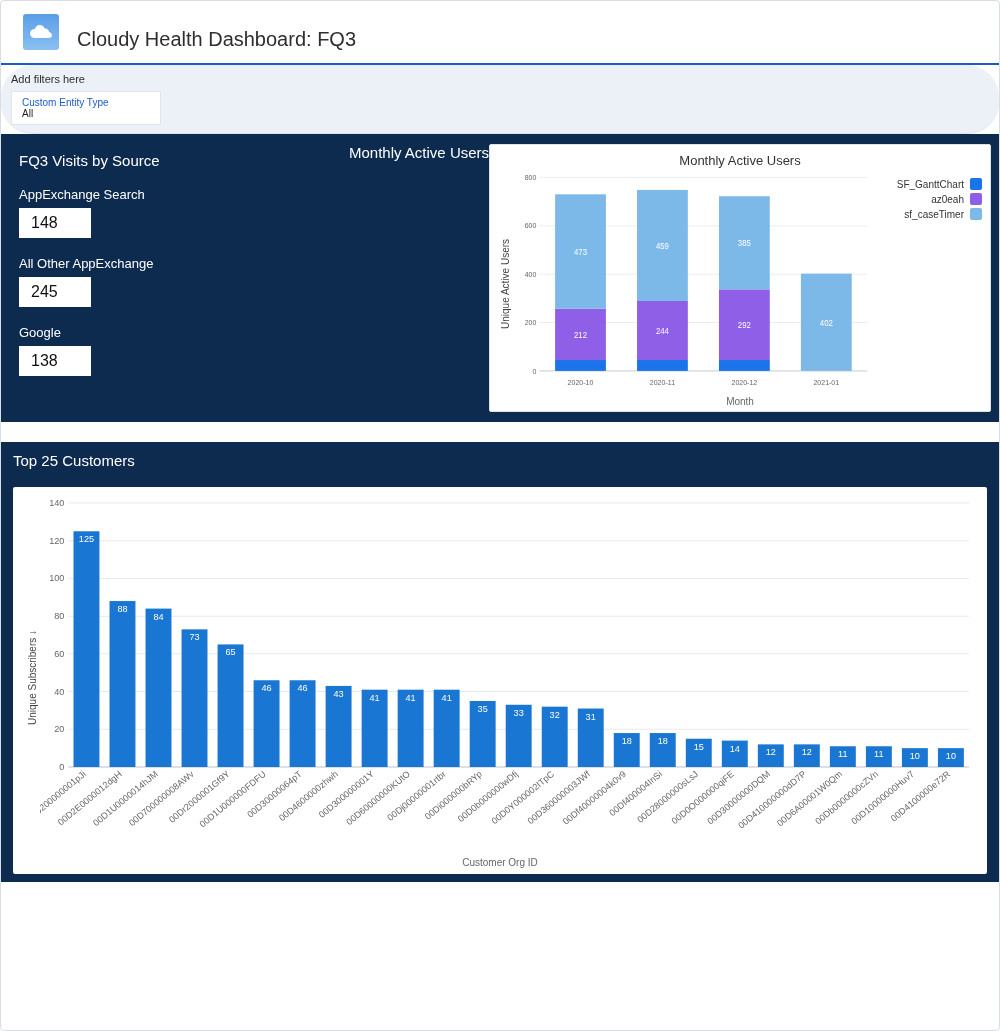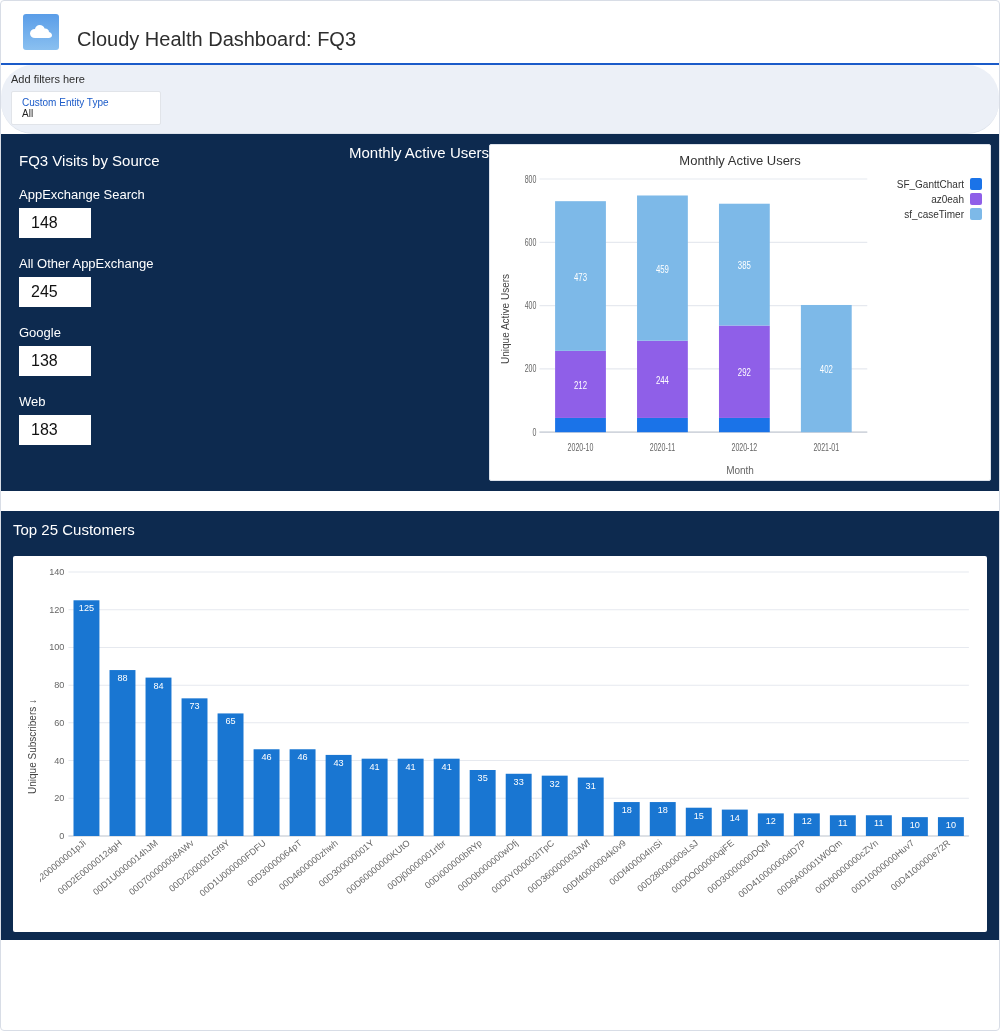--- a/index.html
+++ b/index.html
@@ -137,24 +137,20 @@
             <div class="metric-label">AppExchange Search</div>
             <div class="metric-box">148</div>
           </div>
           <div class="metric">
             <div class="metric-label">All Other AppExchange</div>
             <div class="metric-box">245</div>
           </div>
           <div class="metric">
             <div class="metric-label">Google</div>
             <div class="metric-box">138</div>
-          </div>
-          <div class="metric">
-            <div class="metric-label">Web</div>
-            <div class="metric-box">183</div>
           </div>
         </div>
     </div>
 
     <div class="mau-panel">
       <div class="panel-title-light">Monthly Active Users</div>
       <div class="mau-chart-card">
         <div class="mau-inner-title">Monthly Active Users</div>
         <div class="mau-plot-row">
           <div class="mau-ylabel">Unique Active Users</div>
@@ -307,16 +303,17 @@
             <text x="825.4" y="260.25714285714287" class="bar-label-dark">11</text>
             <text x="0" y="0" class="tick-text" text-anchor="end" transform="translate(825.4,278) rotate(-40)">00Db0000000cZVn</text>
             <rect x="848.0815999999999" y="251.14285714285714" width="25.516799999999996" height="18.85714285714286" fill="#1976d2"></rect>
             <text x="860.8399999999999" y="262.1428571428571" class="bar-label-dark">10</text>
             <text x="0" y="0" class="tick-text" text-anchor="end" transform="translate(860.8399999999999,278) rotate(-40)">00D10000000Huv7</text>
             <rect x="883.5215999999999" y="251.14285714285714" width="25.516799999999996" height="18.85714285714286" fill="#1976d2"></rect>
             <text x="896.28" y="262.1428571428571" class="bar-label-dark">10</text>
             <text x="0" y="0" class="tick-text" text-anchor="end" transform="translate(896.28,278) rotate(-40)">00D4100000e72R</text>
           </svg>
       </div>
+      <div class="cust-xlabel">Customer Org ID</div>
     </div>
   </div>
 
 </div>
 
 </body></html>

